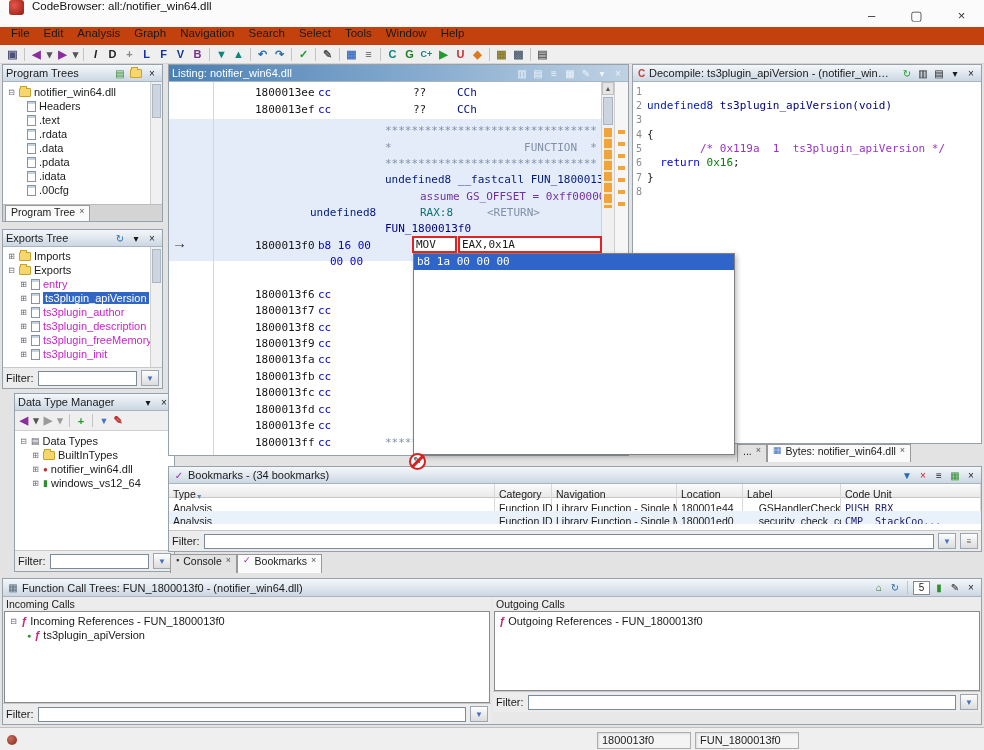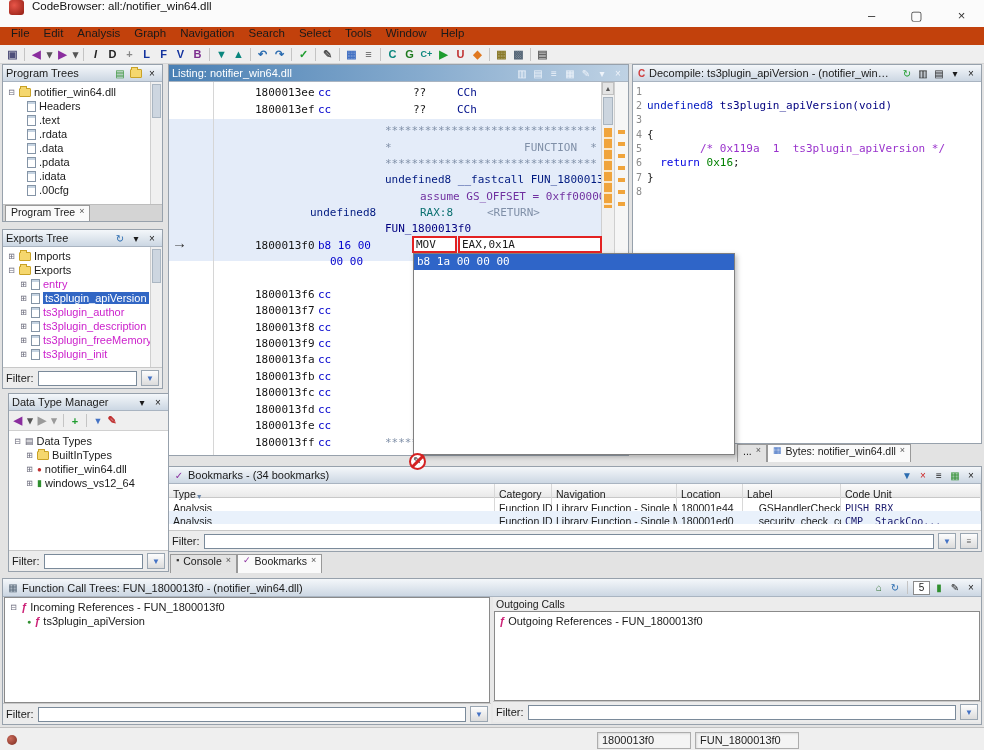--- a/index.html
+++ b/index.html
@@ -298,21 +298,21 @@
         <div class="mini-thumb"></div>
       </div>
   </div>
   <div class="frow">
     <span>Filter:</span>
     <input style="">
     <span class="fbtn" style="color:#4472c4">▼</span>
   </div>
 </div>
 
-<div class="panel" id="dtm" style="left:8px;top:393px;width:161px;height:179px">
+<div class="panel" id="dtm" style="left:14px;top:393px;width:161px;height:179px">
   <div class="phead">
     <span>Data Type Manager</span>
     <span class="spacer"></span>
     <span class="hicon">▾</span>
     <span class="hicon">×</span>
   </div>
   <div style="flex:0 0 20px;display:flex;align-items:center;gap:2px;padding:0 3px;background:#efefef;border-bottom:1px solid #d0d0d0">
     <span class="tbi" style="color:#8a2d9e;width:12px">◀</span>
     <span class="tbi" style="color:#555;width:8px">▾</span>
     <span class="tbi" style="color:#9a9a9a;width:12px">▶</span>
@@ -596,39 +596,40 @@
     <span class="hicon" style="color:#2f6f2f">⌂</span>
     <span class="hicon" style="color:#2b6cb0">↻</span>
     <span class="tsep"></span>
     <span class="depth-box">5</span>
     <span class="hicon" style="color:#2f8f2f">▮</span>
     <span class="hicon">✎</span>
     <span class="hicon">×</span>
   </div>
   <div style="flex:1;position:relative;background:#e8e8e8">
     <div class="ct-pane" style="left:0;width:488px;top:0;bottom:0">
+      <div class="ct-sub">Incoming Calls</div>
       <div class="ct-tree">
         <div class="trow" style="margin-top:2px">
           <span class="tgl">⊟</span>
           <span class="fnglyph">ƒ</span>
           <span>Incoming References - FUN_1800013f0</span>
         </div>
         <div class="trow" style="padding-left:22px">
           <span style="color:#2f8f2f;font-size:7px">●</span>
           <span class="fnglyph">ƒ</span>
           <span>ts3plugin_apiVersion</span>
         </div>
       </div>
       <div class="frow">
         <span>Filter:</span>
         <input style="">
         <span class="fbtn" style="color:#4472c4">▼</span>
       </div>
     </div>
-    <div class="ct-pane" style="left:490px;width:488px;top:0;bottom:2px">
+    <div class="ct-pane" style="left:490px;width:488px;top:0;bottom:12px">
       <div class="ct-sub">Outgoing Calls</div>
       <div class="ct-tree">
         <div class="trow" style="margin-top:2px">
           <span class="fnglyph">ƒ</span>
           <span>Outgoing References - FUN_1800013f0</span>
         </div>
       </div>
       <div class="frow">
         <span>Filter:</span>
         <input style="">

